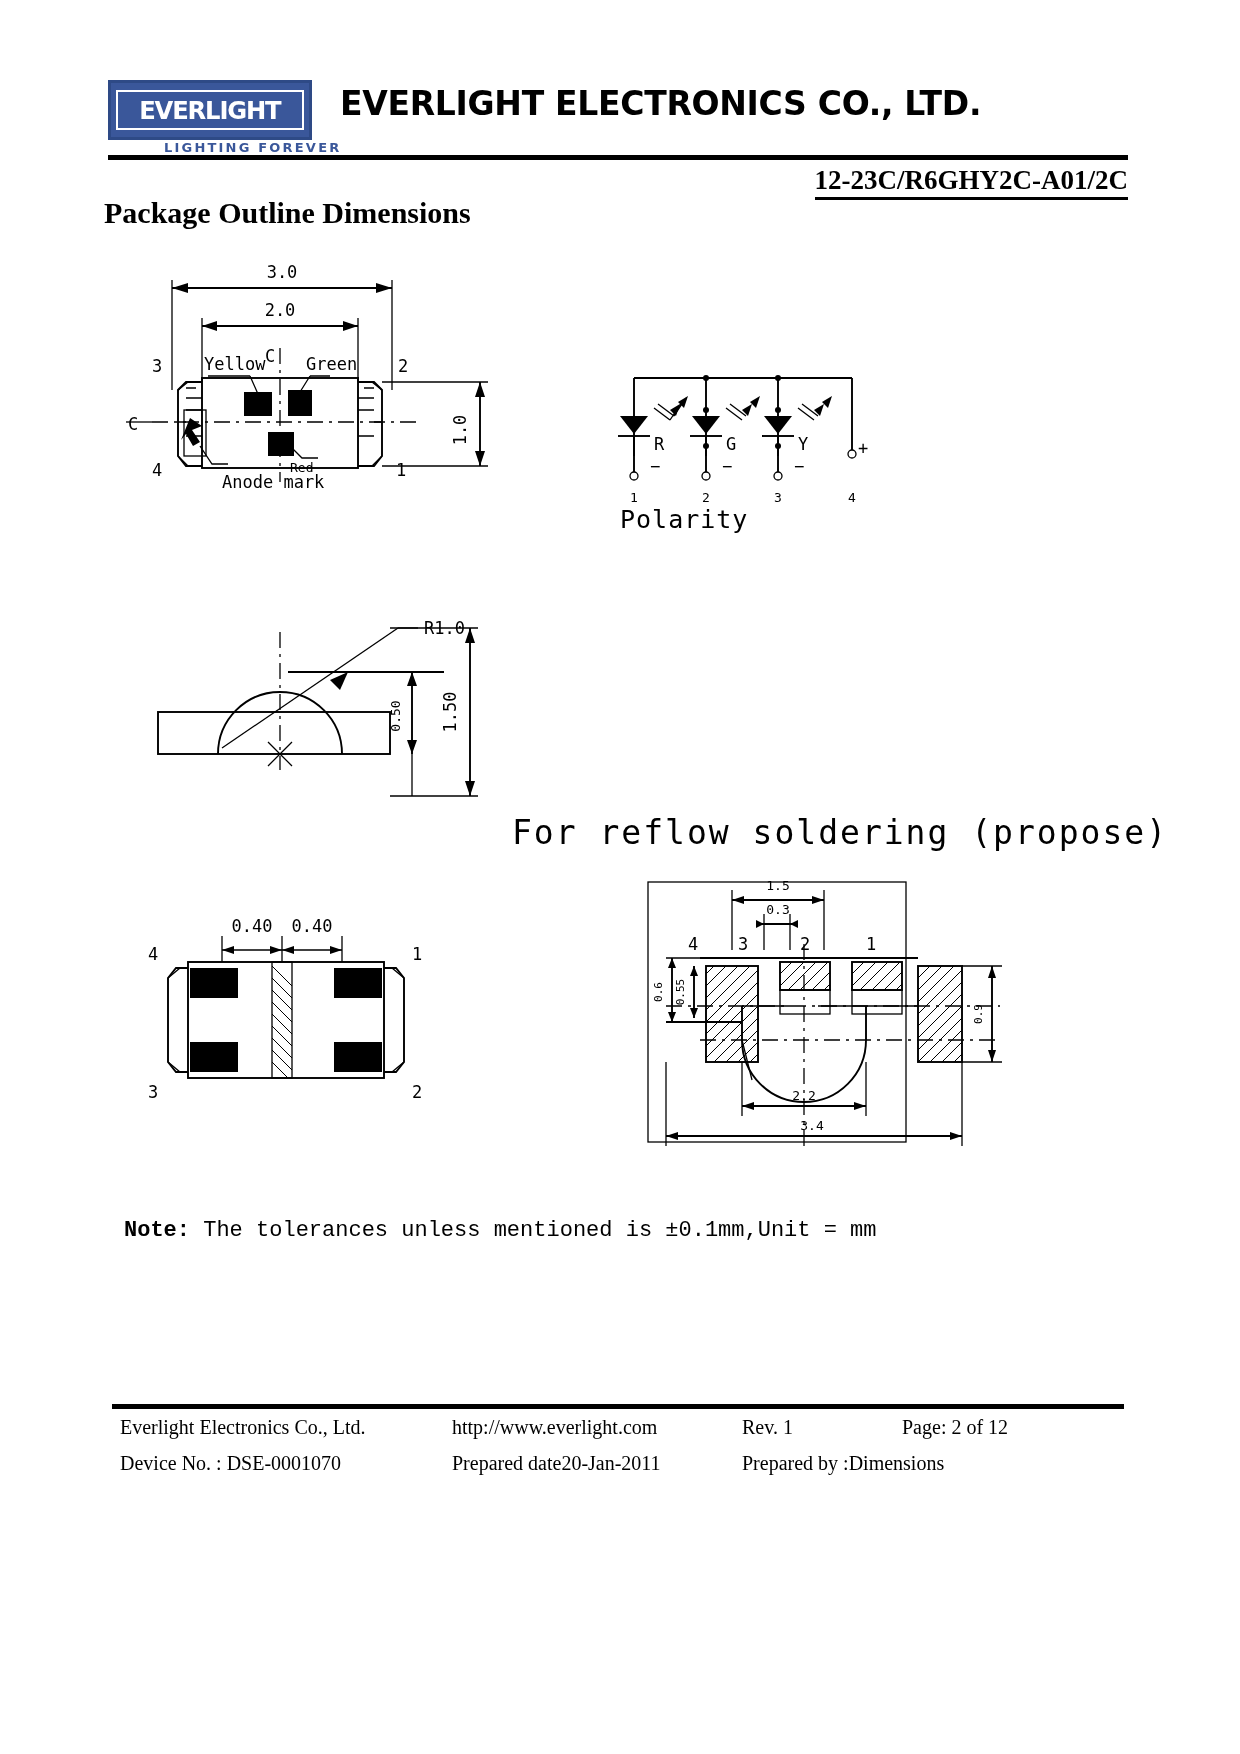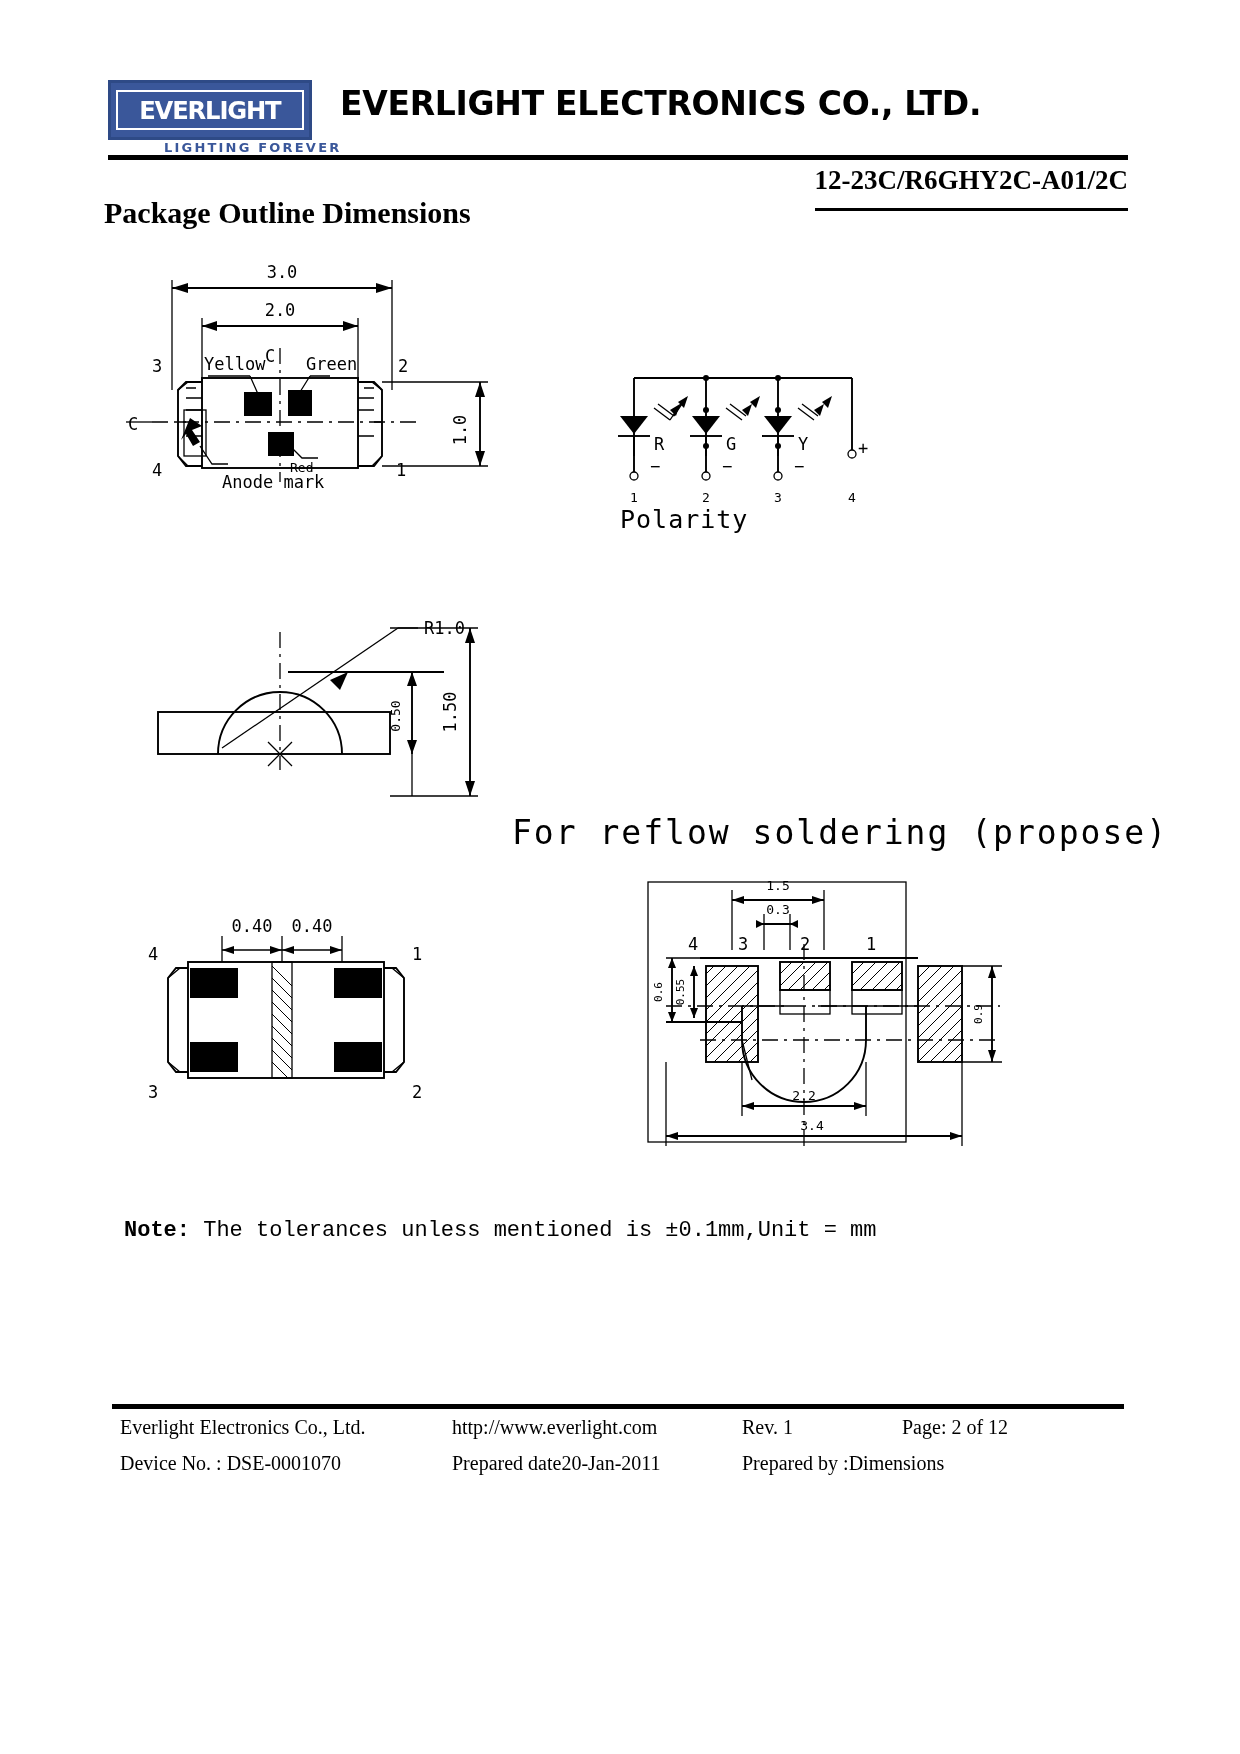--- a/index.html
+++ b/index.html
@@ -80,21 +80,21 @@
     width: 1020px; height: 5px;
     background: #000000;
   }
   .part-number {
     position: absolute;
     right: 112px; top: 165px;
     font-family: "Liberation Serif", serif;
     font-weight: bold;
     font-size: 27px;
     border-bottom: 3px solid #000;
-    padding-bottom: 12px;
+    padding-bottom: 1px;
     white-space: nowrap;
   }
   .section-title {
     position: absolute;
     left: 104px; top: 196px;
     font-family: "Liberation Serif", serif;
     font-weight: bold;
     font-size: 30px;
   }
 

